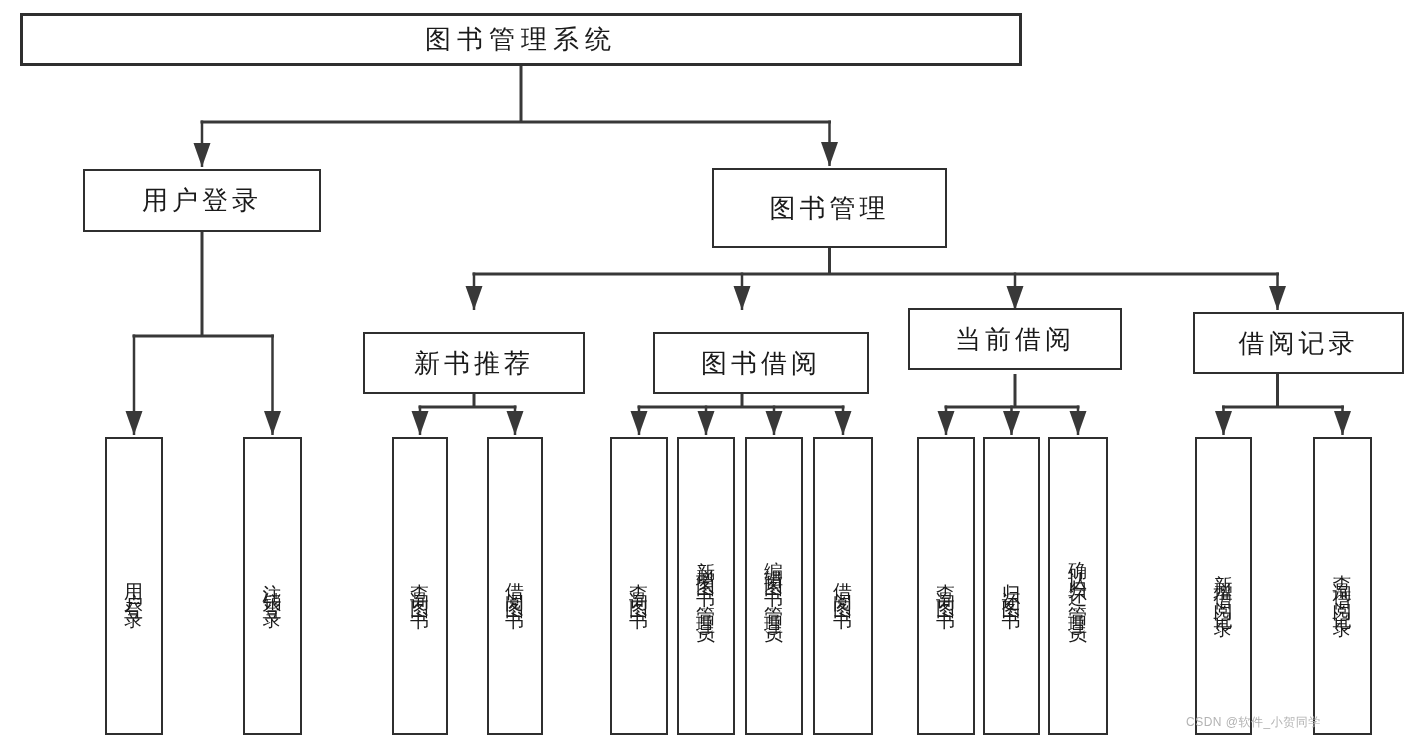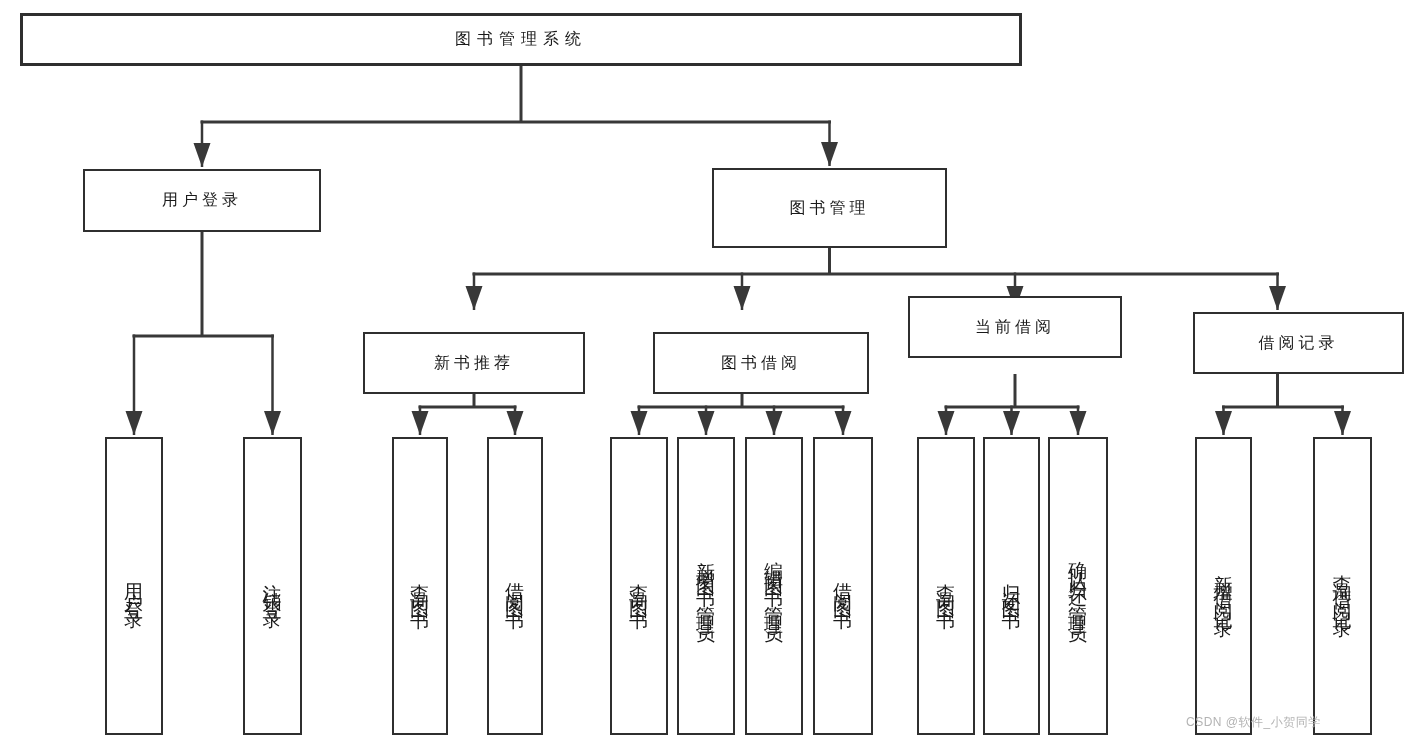--- a/index.html
+++ b/index.html
@@ -5,35 +5,35 @@
   html,body{margin:0;padding:0;background:#ffffff;}
   .canvas{
     position:relative;width:1405px;height:747px;background:#ffffff;overflow:hidden;
     font-family:"Liberation Sans", sans-serif;color:#1a1a1a;
   }
   .connectors{position:absolute;left:0;top:0;z-index:1;}
   .node{
     position:absolute;background:#ffffff;border:2.5px solid #2f2f2f;box-sizing:border-box;
     display:flex;align-items:center;justify-content:center;z-index:2;
   }
-  .node .lbl{font-size:16px;letter-spacing:4px;white-space:nowrap;}
+  .node .lbl{font-size:26px;letter-spacing:4px;white-space:nowrap;}
   .root{border-width:3px;}
   .root .lbl{letter-spacing:6px;}
   .leaf{border-width:2px;}
   .leaf .lbl{
     writing-mode:vertical-rl;text-orientation:mixed;
     font-size:19px;letter-spacing:9px;line-height:1;white-space:nowrap;
   }
   
   #root  {left:20px;  top:13px;  width:1002px; height:53px;}
   #l2-0  {left:83px;  top:169px; width:238px;  height:63px;}
   #l2-1  {left:712px; top:168px; width:235px;  height:80px;}
   #l3-0  {left:363px; top:312px; width:222px;  height:62px;margin-top:20px;}
   #l3-1  {left:653px; top:312px; width:216px;  height:62px;margin-top:20px;}
-  #l3-2  {left:908px; top:296px; width:214px;  height:62px;}
+  #l3-2  {left:908px; top:308px; width:214px;  height:62px;}
   #l3-3  {left:1172px;top:312px; width:211px;  height:62px;margin-left:21px;}
   .leaf  {top:437px;height:298px;}
   #lf-0  {left:105px; width:58px;}
   #lf-1  {left:243px; width:59px;}
   #lf-2  {left:392px; width:56px;}
   #lf-3  {left:487px; width:56px;}
   #lf-4  {left:610px; width:58px;}
   #lf-5  {left:677px; width:58px;}
   #lf-6  {left:745px; width:58px;}
   #lf-7  {left:813px; width:60px;}

